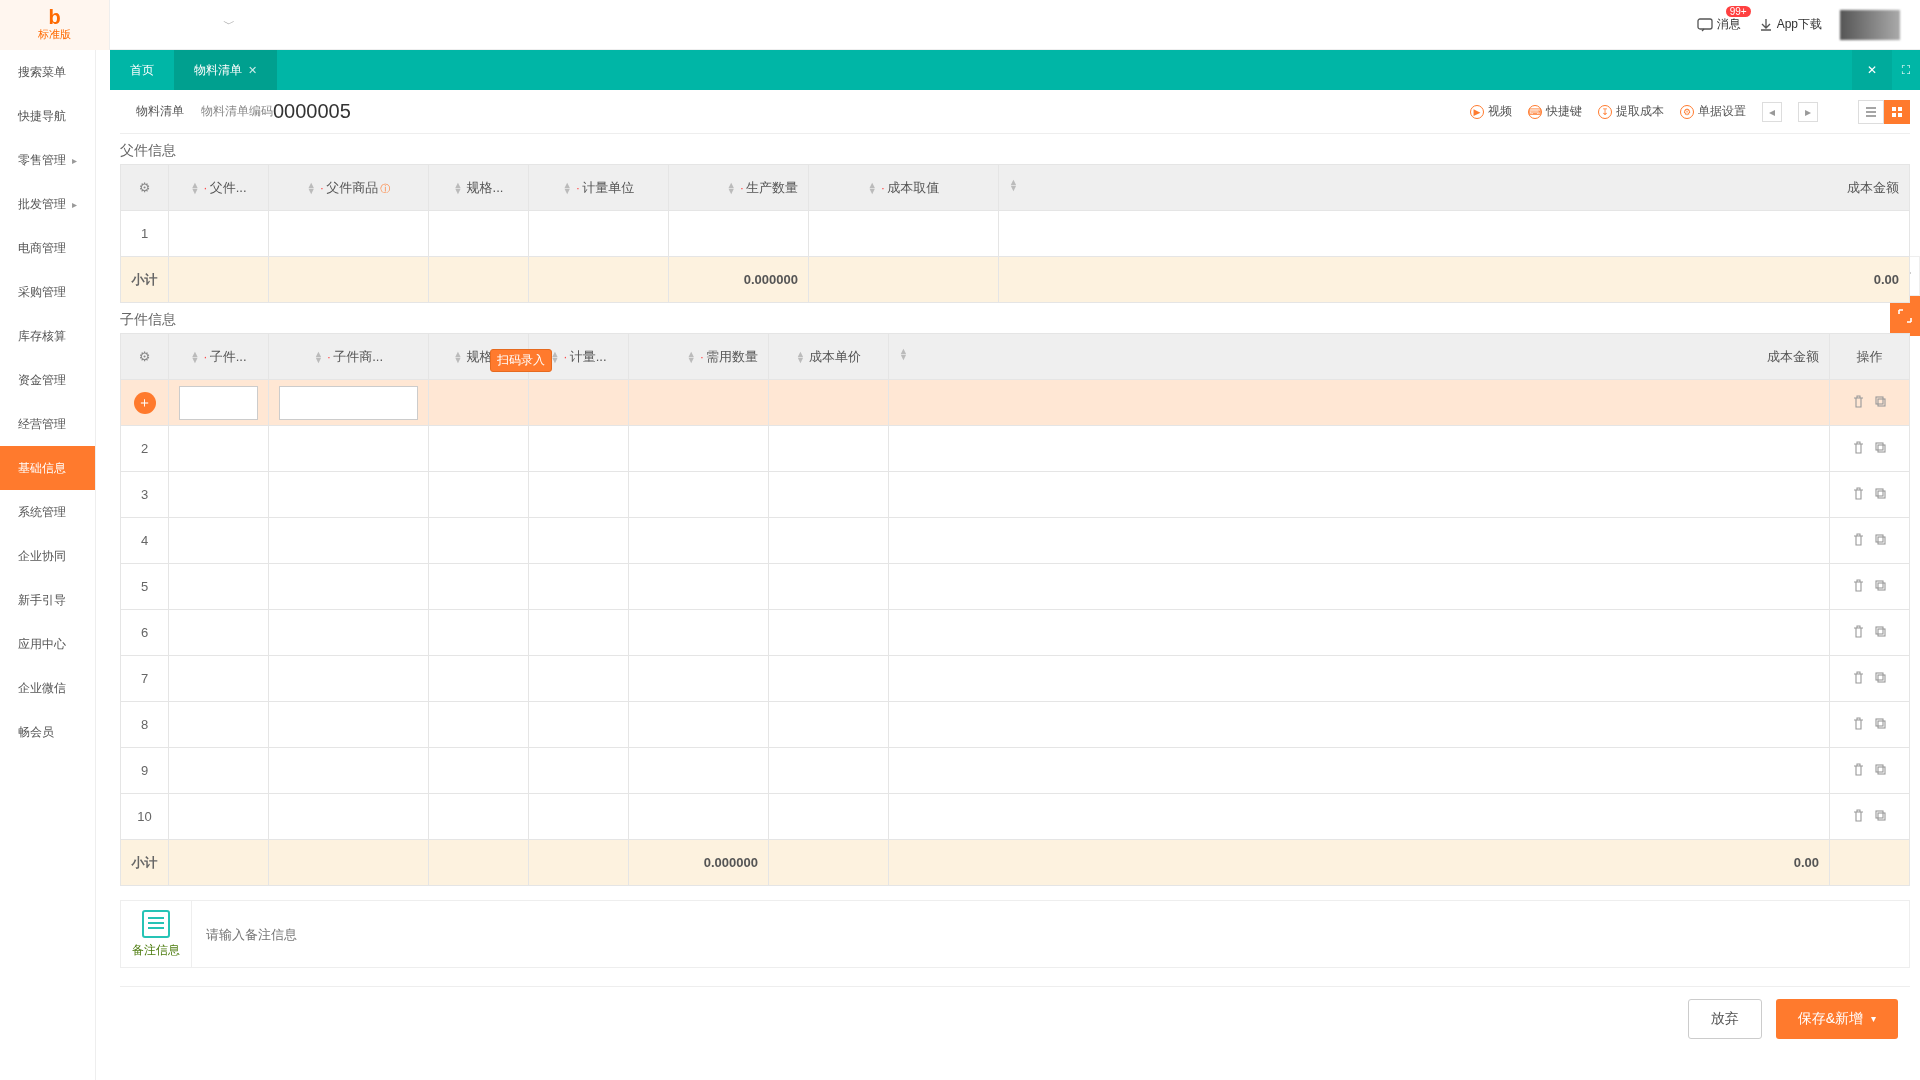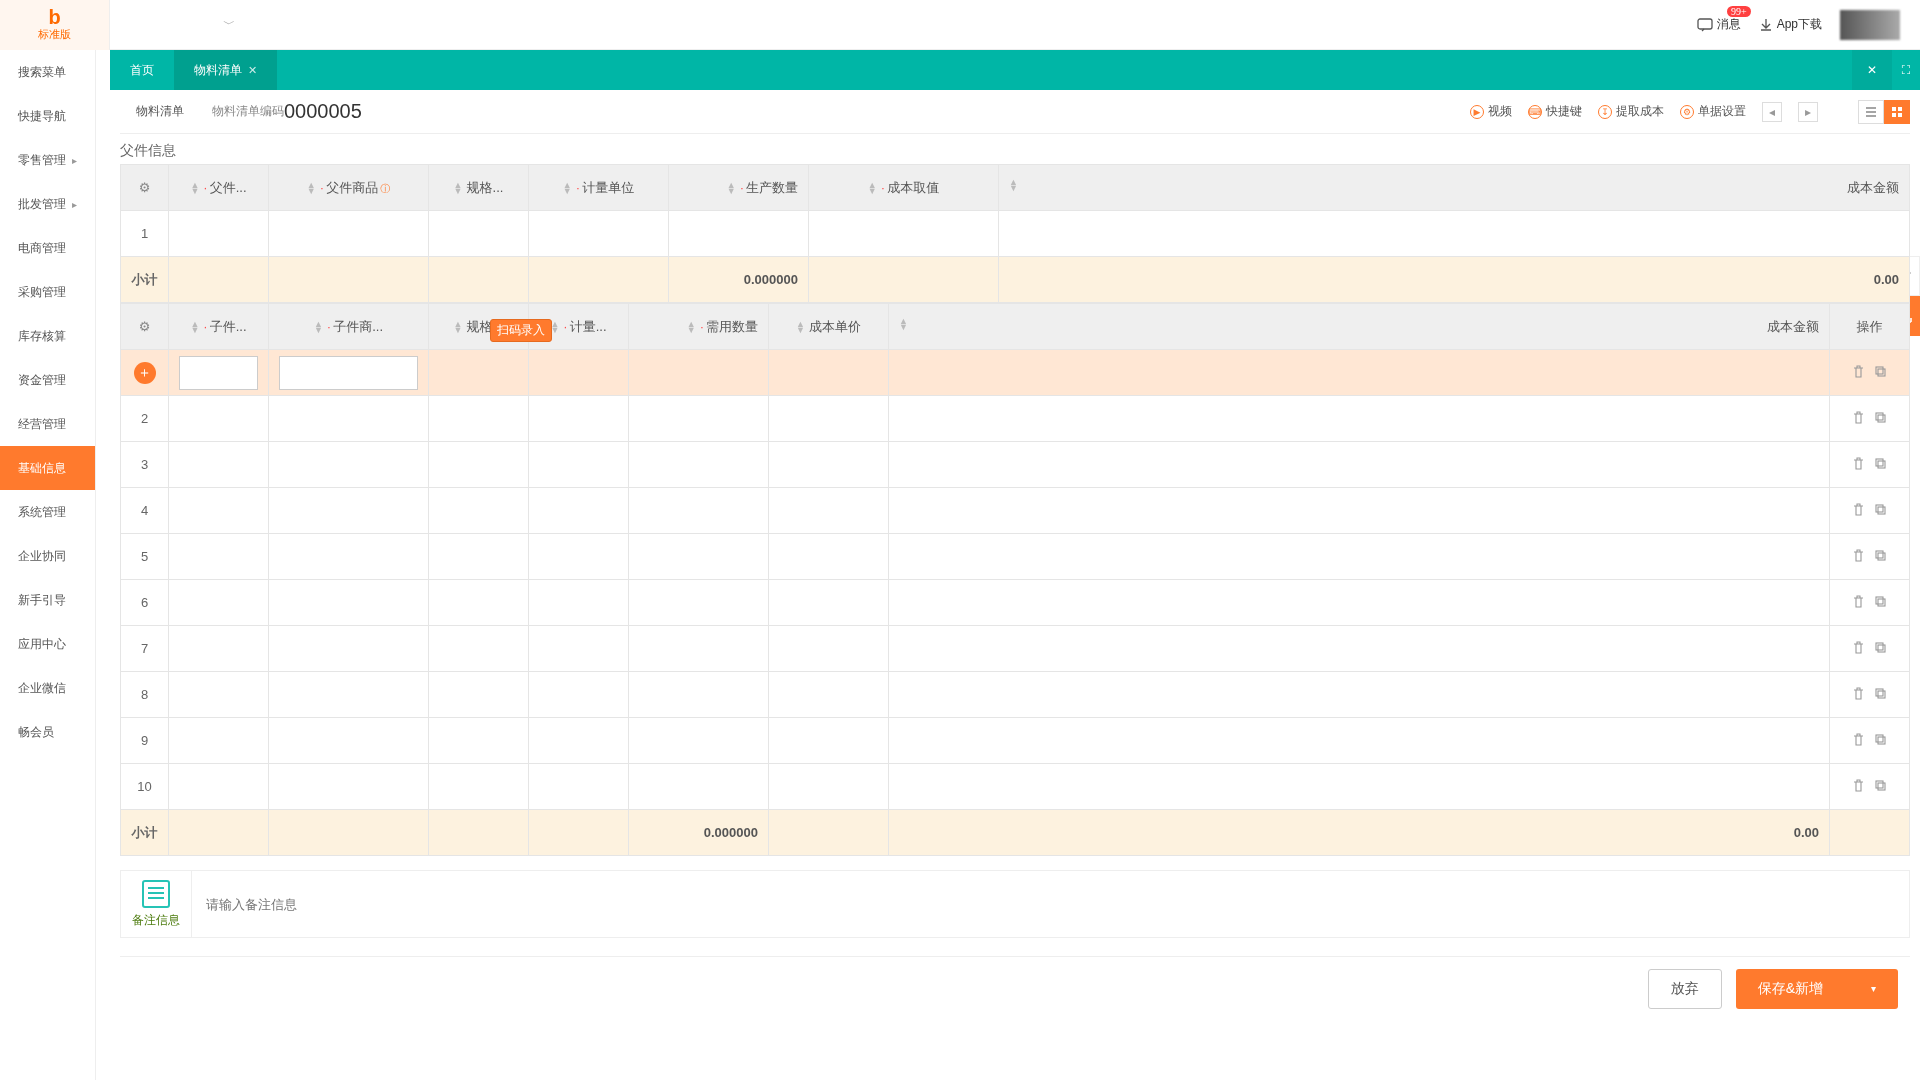--- a/index.html
+++ b/index.html
@@ -5,21 +5,21 @@
 * { margin: 0; padding: 0; box-sizing: border-box; }
 body { font-family: "Microsoft YaHei", Arial, sans-serif; font-size: 12px; color: #333; background: #fff; width: 1920px; height: 1080px; overflow: hidden; position: relative; }
 
 
 .top-bar { height: 50px; display: flex; align-items: center; border-bottom: 1px solid #eee; }
 .logo-box { width: 110px; height: 50px; background: #fff6ef; display: flex; flex-direction: column; align-items: center; justify-content: center; color: #ff6a00; font-size: 11px; border-right: 1px solid #eee; }
 .logo-box .b { font-size: 20px; font-weight: bold; line-height: 1; }
 .org-select { margin-left: 20px; color: #aaa; display: flex; align-items: center; gap: 90px; cursor: pointer; }
 .top-right { margin-left: auto; display: flex; align-items: center; gap: 18px; padding-right: 20px; }
 .msg-badge { position: relative; display: flex; align-items: center; gap: 4px; cursor: pointer; }
-.badge { position: absolute; top: -10px; right: -10px; background: #ff4040; color: #fff; border-radius: 8px; padding: 0 4px; font-size: 10px; font-family: Liberation Serif, serif; }
+.badge { position: absolute; top: -10px; right: -10px; background: #ff4040; color: #fff; border-radius: 8px; padding: 0 4px; font-size: 10px; }
 .avatar { width: 60px; height: 30px; background: linear-gradient(90deg,#555,#aaa); filter: blur(1px); }
 
 
 .tabs-bar { height: 40px; background: #00b6a6; display: flex; align-items: stretch; width: calc(100% - 110px); margin-left: 110px; position: relative; }
 .tab { padding: 0 20px; display: flex; align-items: center; color: #fff; cursor: pointer; gap: 6px; }
 .tab.active { background: #00a08f; }
 .tab .x { font-size: 11px; opacity: .8; }
 .tabs-bar .close-all { margin-left: auto; width: 40px; display: flex; align-items: center; justify-content: center; color: #fff; background: rgba(0,0,0,.06); cursor: pointer; }
 .tabs-bar .fs { width: 28px; display: flex; align-items: center; justify-content: center; color: #fff; cursor: pointer; }
 
@@ -28,21 +28,21 @@
 .sidebar .item { height: 44px; display: flex; align-items: center; padding: 0 18px; color: #555; cursor: pointer; justify-content: space-between; }
 .sidebar .item.active { background: #ff7a2d; color: #fff; }
 .sidebar .item .chev { font-size: 10px; color: #999; }
 
 
 .page { position: absolute; top: 90px; left: 110px; right: 0; bottom: 0; padding: 0 10px; display: flex; flex-direction: column; }
 
 
 .sub-header { display: flex; align-items: center; height: 44px; border-bottom: 1px solid #eee; }
 .sub-tab { padding: 0 16px; height: 100%; display: flex; align-items: center; color: #555; }
-.sub-code-label { color: #888; margin-left: 12px; }
+.sub-code-label { color: #888; margin-left: 1px; }
 .sub-code { font-size: 20px; color: #333; }
 .sub-tools { margin-left: auto; display: flex; align-items: center; gap: 16px; }
 .tl { display: flex; align-items: center; gap: 4px; color: #555; cursor: pointer; }
 .tl .ico { width: 14px; height: 14px; border: 1.5px solid #ff7a2d; border-radius: 50%; display: inline-flex; align-items: center; justify-content: center; color: #ff7a2d; font-size: 9px; }
 .arrow-btn { width: 20px; height: 20px; border: 1px solid #ddd; display: flex; align-items: center; justify-content: center; color: #999; cursor: pointer; }
 .view-toggle { display: flex; }
 .view-toggle .vt { width: 26px; height: 24px; border: 1px solid #ddd; display: flex; align-items: center; justify-content: center; cursor: pointer; }
 .view-toggle .vt.active { background: #ff7a2d; border-color: #ff7a2d; color: #fff; }
 
 .section-title { margin: 8px 0 4px 0; color: #666; font-size: 14px; }
@@ -72,21 +72,21 @@
 .remark-bar { margin-top: 14px; border: 1px solid #eee; display: flex; align-items: center; height: 68px; }
 .remark-icon { width: 70px; text-align: center; color: #4d7c0f; font-size: 12px; }
 .remark-icon .ic { width: 28px; height: 28px; border: 2px solid #26c3b5; margin: 0 auto 4px auto; border-radius: 3px; position: relative; }
 .remark-icon .ic::before { content: ""; position: absolute; top: 5px; left: 4px; right: 4px; height: 2px; background: #26c3b5; box-shadow: 0 5px 0 #26c3b5, 0 10px 0 #26c3b5; }
 .remark-input { flex: 1; border: 0; border-left: 1px solid #eee; height: 100%; padding: 0 14px; font-size: 13px; color: #999; outline: none; }
 
 
 .footer { margin-top: 18px; height: 64px; border-top: 1px solid #eee; display: flex; align-items: center; justify-content: flex-end; gap: 14px; padding-right: 12px; }
 .btn { height: 40px; padding: 0 22px; border-radius: 3px; cursor: pointer; display: flex; align-items: center; font-size: 14px; }
 .btn-default { border: 1px solid #ccc; color: #555; background: #fff; }
-.btn-primary { background: #ff7a2d; color: #fff; gap: 40px; }
+.btn-primary { background: #ff7a2d; color: #fff; }
 .btn-primary .caret { margin-left: 8px; font-size: 10px; }
 
 
 .float-right { position: absolute; right: 0; top: 256px; width: 30px; display: flex; flex-direction: column; }
 .float-right .fbtn { width: 30px; height: 40px; display: flex; align-items: center; justify-content: center; border: 1px solid #eee; background: #fff; color: #888; cursor: pointer; }
 .float-right .fbtn.active { background: #ff7a2d; color: #fff; border-color: #ff7a2d; }
 
 svg { display: block; }
 </style>
 </head>
@@ -307,20 +307,21 @@
           <td></td>
           <td></td>
           <td></td>
         <td class="right">0.000000</td>
         <td></td>
         <td class="amount-col">0.00</td>
       </tr>
     </tbody>
   </table>
 
+  <div class="section-title">子件信息</div>
   <div class="child-wrap">
     <div class="scan-badge">扫码录入</div>
     <table class="tbl" id="child-table">
       <colgroup>
         <col style="width:48px">
           <col style="width:100px">
           <col style="width:160px">
           <col style="width:100px">
           <col style="width:100px">
           <col style="width:140px">

